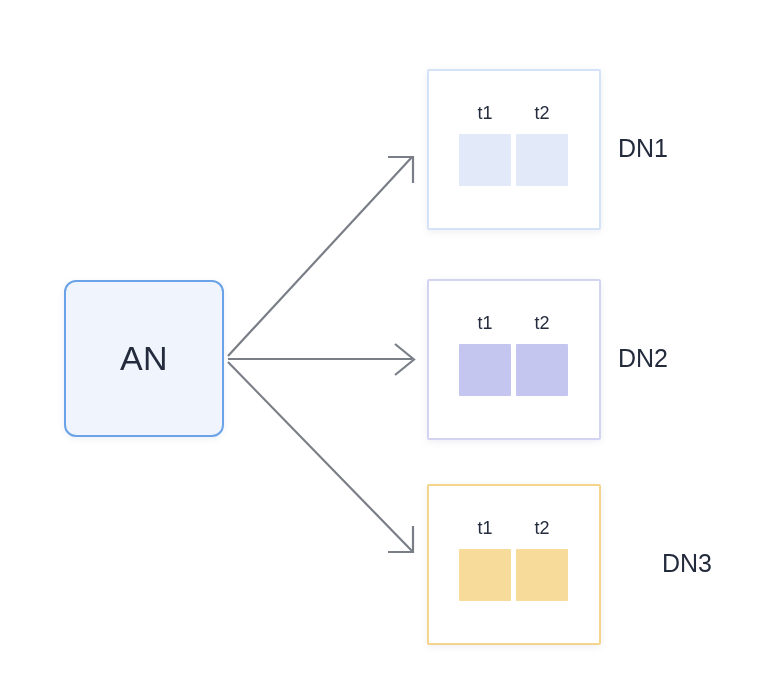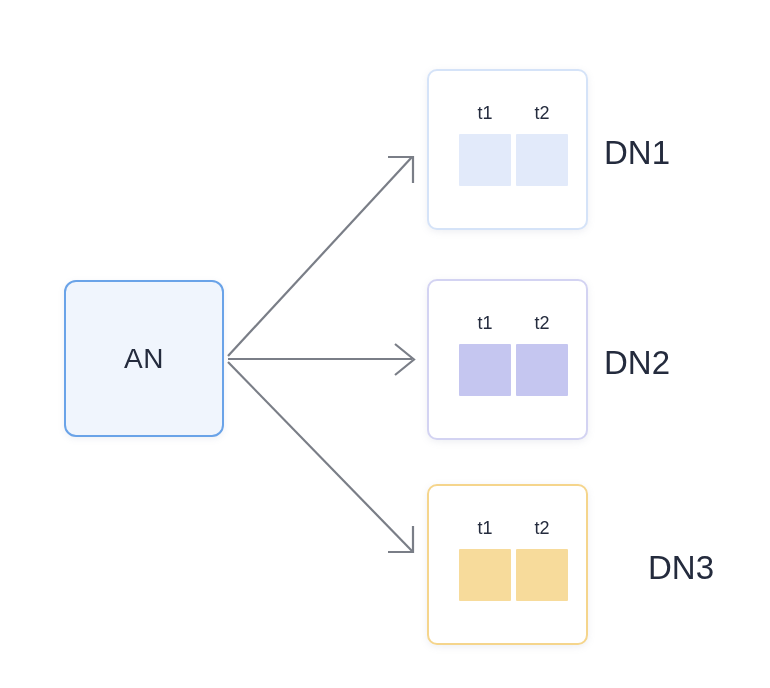--- a/index.html
+++ b/index.html
@@ -38,34 +38,34 @@
     box-sizing: border-box;
     border: 2px solid #6AA3E8;
     border-radius: 12px;
     background: #F0F5FD;
     display: flex;
     align-items: center;
     justify-content: center;
     box-shadow: 0 2px 6px rgba(120,140,175,0.13);
   }
   .an-label {
-    font-size: 28px;
+    font-size: 34px;
     color: #242B3D;
     letter-spacing: 0.5px;
   }
 
   
   .dn-node {
     position: absolute;
     left: 427px;
-    width: 161px;
+    width: 174px;
     height: 161px;
     box-sizing: border-box;
     border: 2px solid #D7E3F7;
-    border-radius: 10px;
+    border-radius: 2px;
     background: #FFFFFF;
     box-shadow: 0 2px 7px rgba(140,150,175,0.15);
   }
   .dn-node.pos-1 { top: 69px; }
   .dn-node.pos-2 { top: 279px; }
   .dn-node.pos-3 { top: 484px; }
 
   .dn-node.tone-blue   { border-color: #D5E3F8; }
   .dn-node.tone-purple { border-color: #D3D3F2; }
   .dn-node.tone-amber  { border-color: #F5D58C; }
@@ -94,22 +94,22 @@
     height: 52px;
     border-radius: 1px;
   }
   .tone-blue   .cell-box { background: #E2EAFA; }
   .tone-purple .cell-box { background: #C5C6F0; }
   .tone-amber  .cell-box { background: #F7DB9B; }
 
   
   .dn-name {
     position: absolute;
-    left: 604px;
-    font-size: 33px;
+    left: 618px;
+    font-size: 25px;
     color: #242B3D;
     white-space: nowrap;
   }
   .dn-name.pos-1 { top: 134px; }
   .dn-name.pos-2 { top: 344px; }
   .dn-name.pos-3 { top: 549px; margin-left: 44px; }
 </style>
 </head>
 <body>
 

